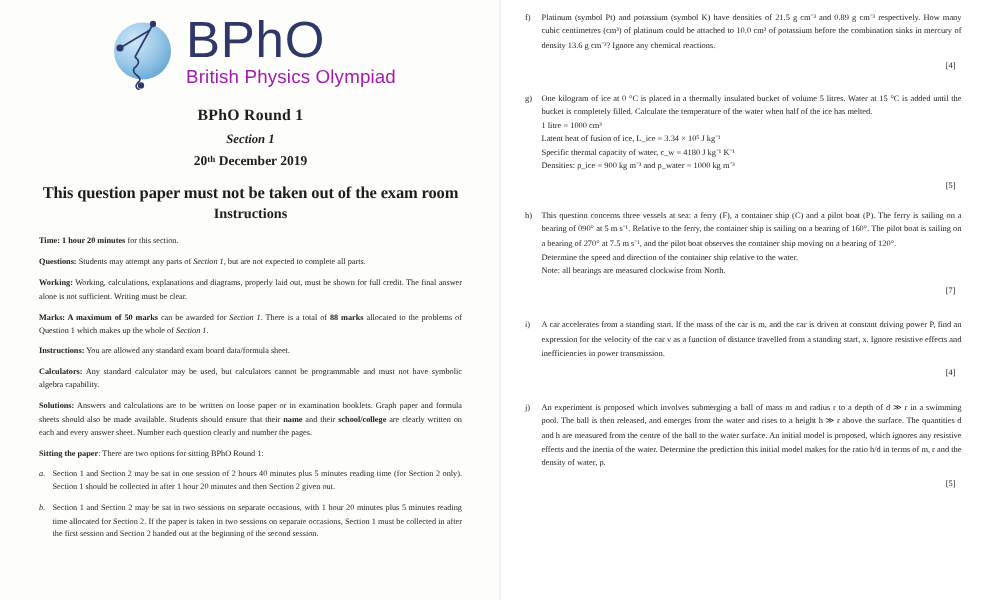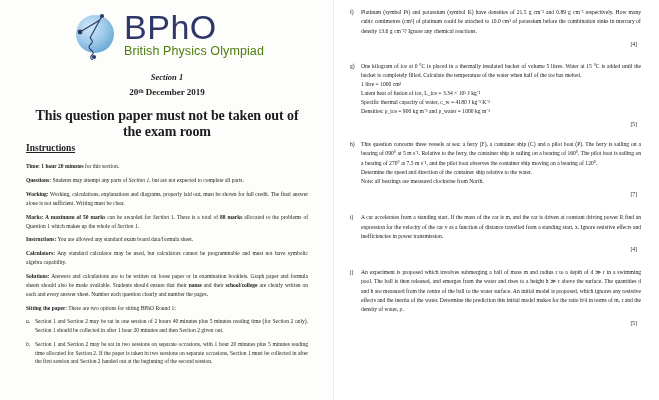--- a/index.html
+++ b/index.html
@@ -36,38 +36,38 @@
   .logo-row{display:flex;align-items:center;justify-content:center;margin-top:2px;}
   .logo-mark{width:52px;height:52px;position:relative;flex:none;margin-right:2px;}
   .logo-text{display:flex;flex-direction:column;line-height:1;}
   .bpho-word{
     font-family:"Liberation Sans", sans-serif;
     font-size:34px;color:#2f3769;letter-spacing:.5px;
     font-weight:400;line-height:34px;
   }
   .bpho-sub{
     font-family:"Liberation Sans", sans-serif;
-    font-size:12.5px;color:#4d7c0f;letter-spacing:.1px;
+    font-size:12.5px;color:#a21caf;letter-spacing:.1px;
     margin-top:1px;
   }
 
   
   .title-block{text-align:center;margin-top:12px;}
   .t-round{font-weight:bold;font-size:10.5px;letter-spacing:.2px;}
   .t-section{font-style:italic;font-weight:bold;font-size:8.5px;margin-top:4px;}
   .t-date{font-weight:bold;font-size:9px;margin-top:5px;}
   .t-date sup{font-size:6px;}
 
   .notice{
-    text-align:center;font-weight:bold;font-size:14px;
+    text-align:center;font-weight:bold;font-size:11px;
     margin-top:11px;letter-spacing:-.1px;
   }
   .instr-head{
-    text-align:left;font-weight:bold;font-size:9.5px;
-    text-decoration:underline;margin-top:3px;
+    text-align:center;font-weight:bold;font-size:9.5px;
+    margin-top:3px;
   }
 
   
   .instructions{margin-top:9px;}
   .ip{
     font-size:5.5px;line-height:1.62;text-align:justify;
     margin:0 0 5px 0;color:#20201f;
   }
   .ip b{font-weight:bold;}
   .ip i{font-style:italic;}
@@ -121,20 +121,21 @@
           <circle cx="24" cy="49" r="2.1" fill="#2f3769"></circle>
         </svg>
       </div>
       <div class="logo-text">
         <div class="bpho-word">BPhO</div>
         <div class="bpho-sub">British Physics Olympiad</div>
       </div>
     </div>
 
     <div class="title-block">
+      <div class="t-round">BPhO Round 1</div>
       <div class="t-section">Section 1</div>
       <div class="t-date"><span>20</span><sup>th</sup><span> December 2019</span></div>
     </div>
 
     <div class="notice">This question paper must not be taken out of the exam room</div>
     <div class="instr-head">Instructions</div>
 
     <div class="instructions">
       <p class="ip"><b>Time:</b><b> 1 hour 20 minutes</b><span> for this section.</span></p>
 

